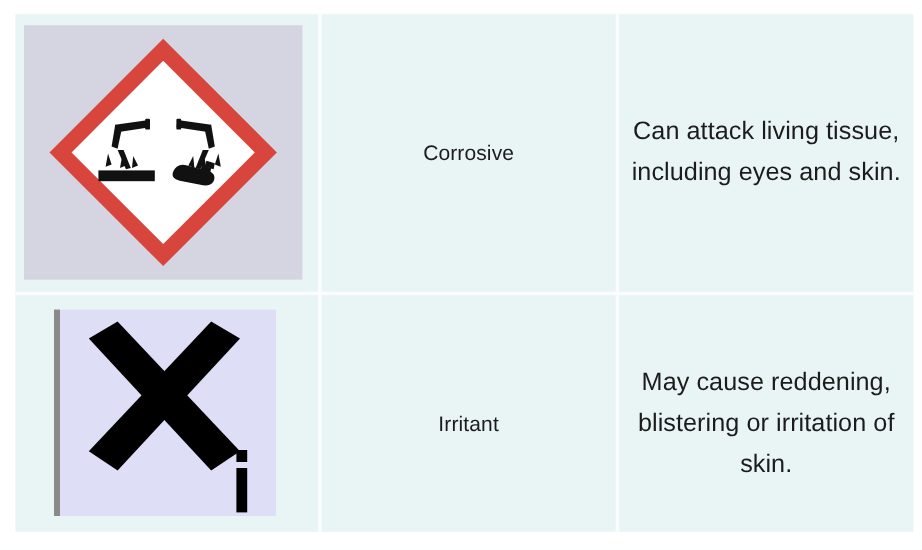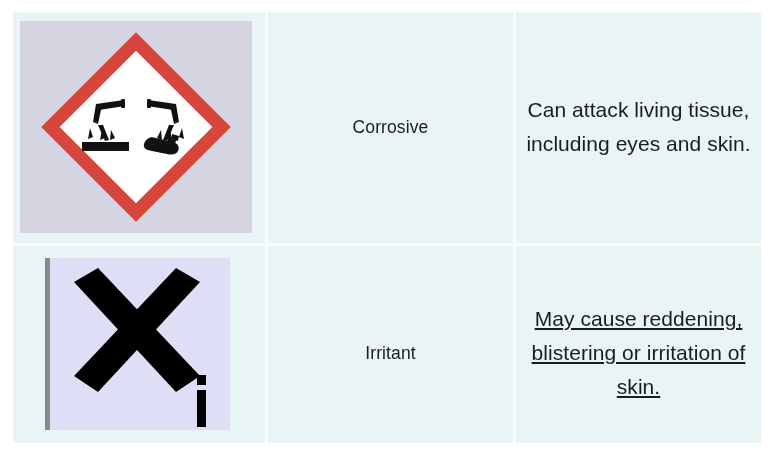--- a/index.html
+++ b/index.html
@@ -54,21 +54,21 @@
   .cell-desc {
     text-align: center;
     font-size: 21px;
     color: #1c1c1c;
     line-height: 1.62;
     vertical-align: top;
     padding: 22px 12px 0 12px;
     letter-spacing: 0.05px;
   }
   .row-2 .cell-name { padding-top: 18px; margin-top: 30px; }
-  .row-2 .cell-desc { padding-top: 18px; text-decoration: underline; }
+  .row-2 .cell-desc { padding-top: 18px; }
 
   
   .pictogram-corrosive {
     position: relative;
     width: 232px;
     height: 212px;
     margin-left: 7px;
     background: #d5d5e2;
   }
   .diamond-outer {

